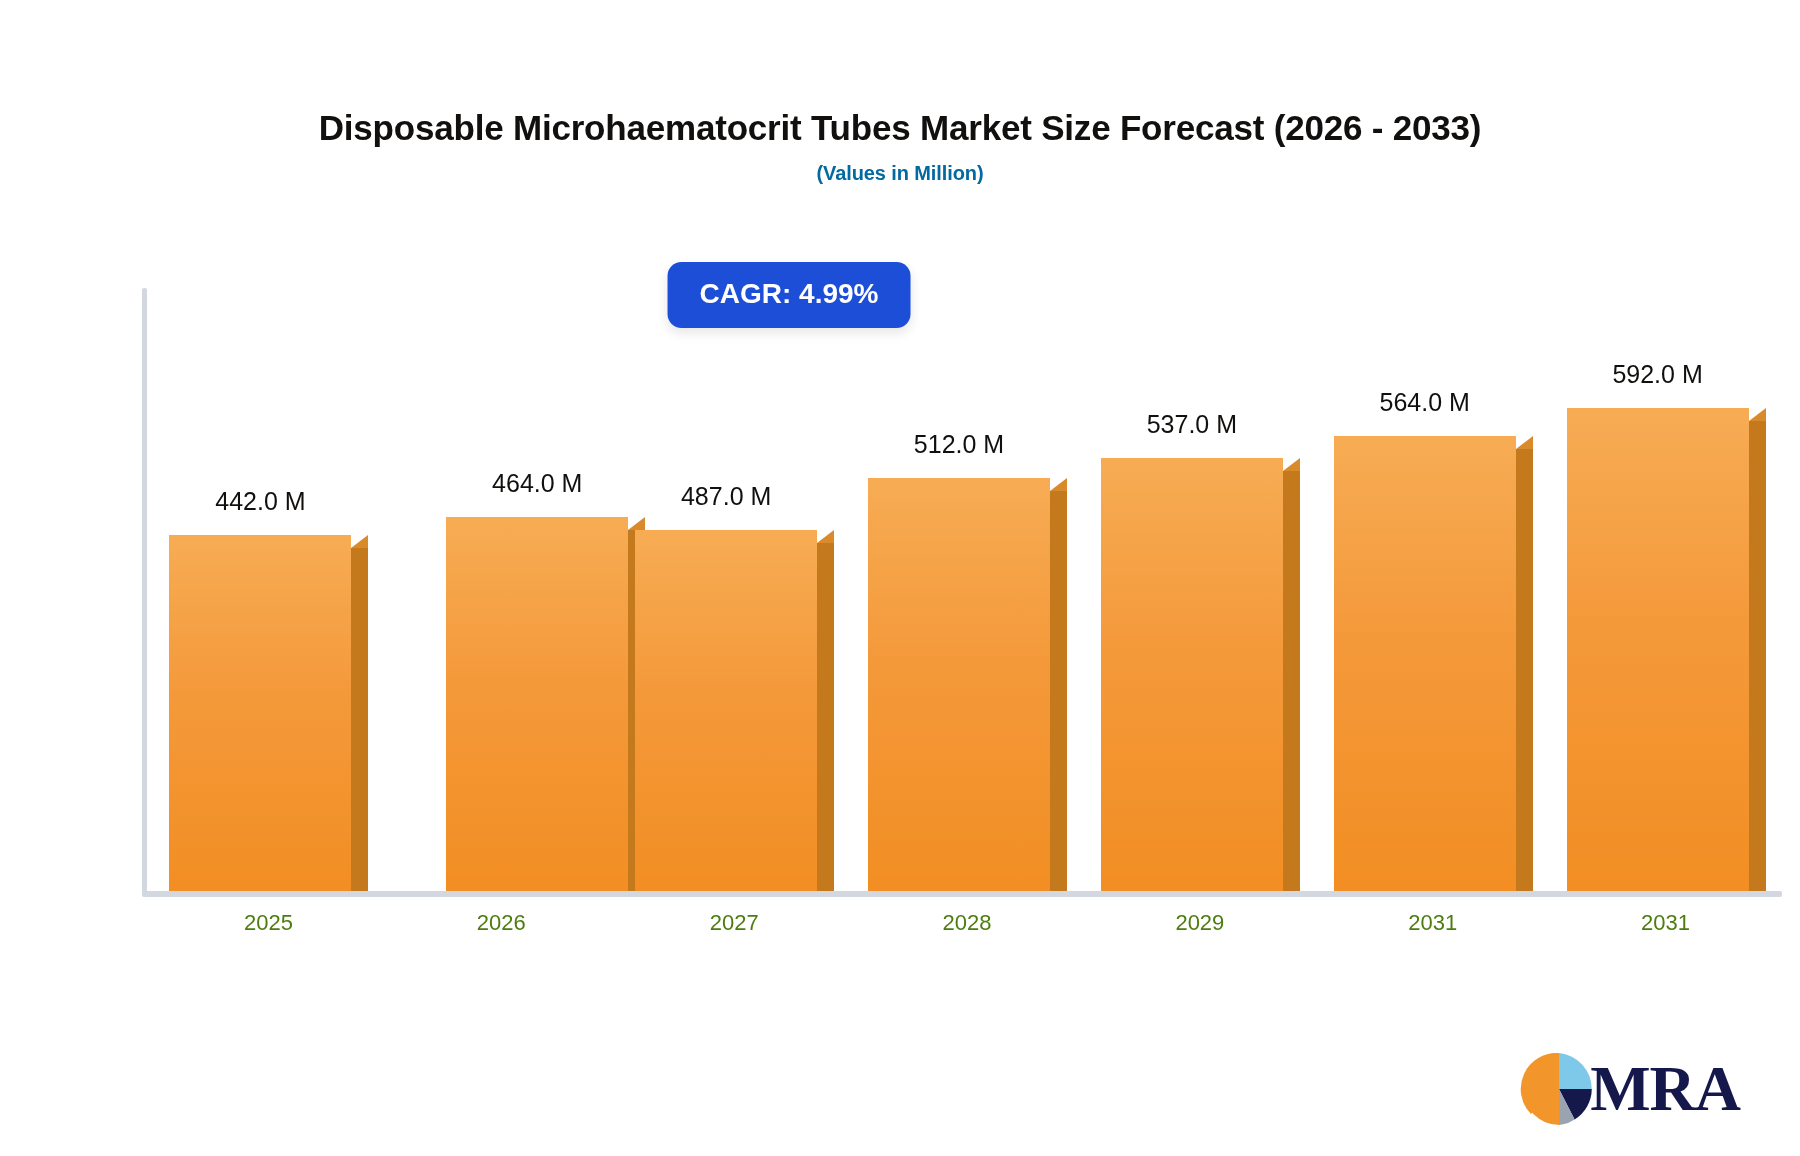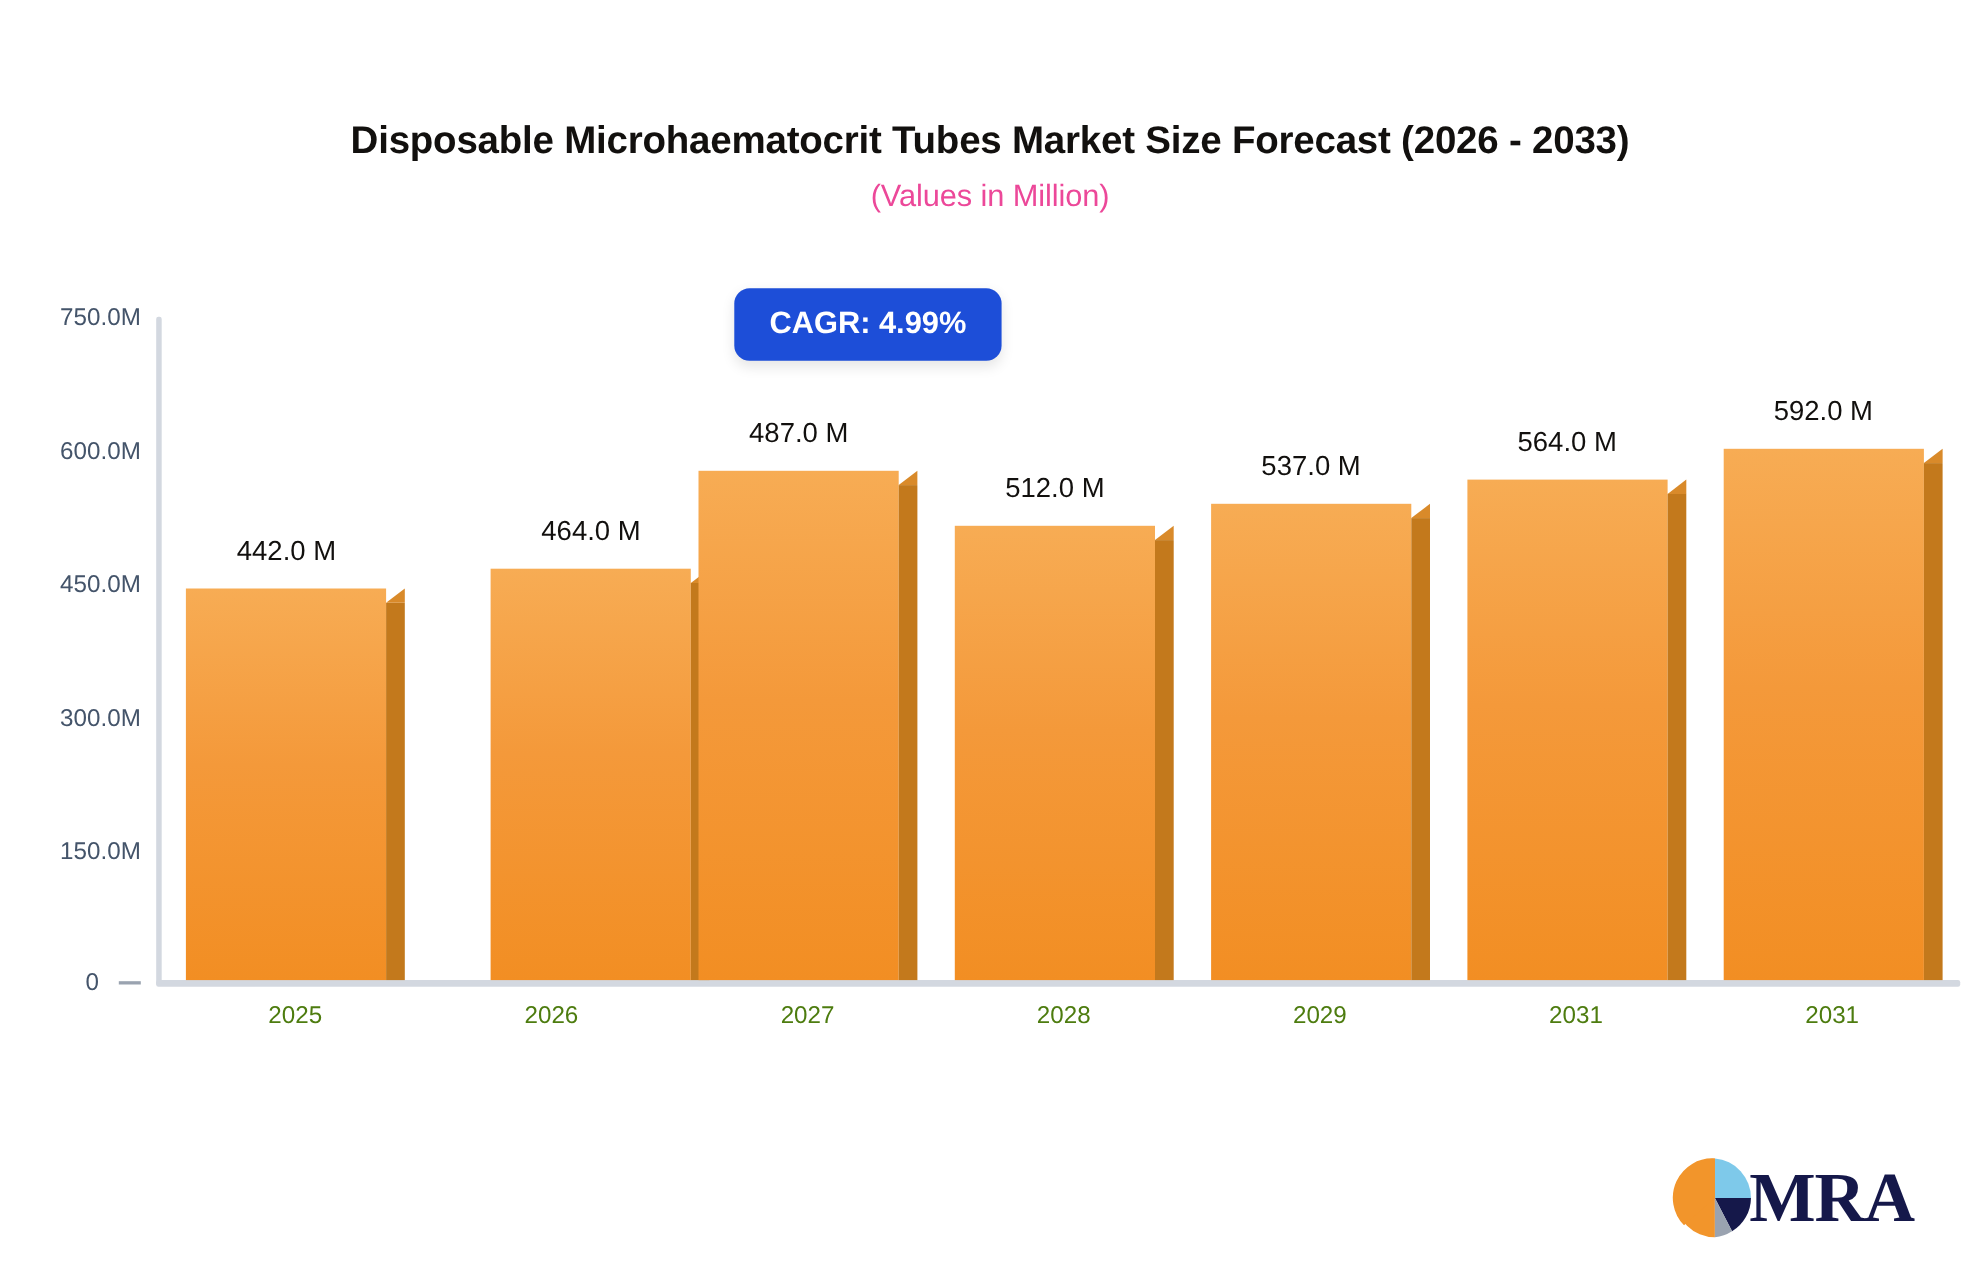--- a/index.html
+++ b/index.html
@@ -33,23 +33,23 @@
   }
   .chart-title {
     font-size: 35px;
     font-weight: bold;
     color: #12100e;
     letter-spacing: -0.2px;
     line-height: 1.15;
   }
   .chart-subtitle {
     margin-top: 14px;
-    font-size: 28px;
-    font-weight: normal;
-    color: #ec4899;
+    font-size: 20px;
+    font-weight: bold;
+    color: #0369a1;
     letter-spacing: -0.1px;
   }
 
   
   .cagr-badge {
     position: absolute;
     left: 789px;
     top: 262px;
     transform: translateX(-50%);
     background: #1d4ed8;
@@ -231,28 +231,20 @@
 
 <div id="chart-root">
 
   <div class="title-block">
     <div class="chart-title">Disposable Microhaematocrit Tubes Market Size Forecast (2026 - 2033)</div>
     <div class="chart-subtitle">(Values in Million)</div>
   </div>
 
   <div class="cagr-badge">CAGR: 4.99%</div>
 
-  <div class="y-labels">
-    <div class="y-tick" style="top:0px;">750.0M</div>
-    <div class="y-tick" style="top:121.6px;">600.0M</div>
-    <div class="y-tick" style="top:243.2px;">450.0M</div>
-    <div class="y-tick" style="top:364.8px;">300.0M</div>
-    <div class="y-tick" style="top:486.4px;">150.0M</div>
-    <div class="y-tick-zero" style="top:605px;"><span>0</span><span class="zero-dash"></span></div>
-  </div>
 
   <div class="plot">
     <div class="y-axis-line"></div>
     <div class="x-axis-line"></div>
 
     <div class="bars">
 
       <div class="bar-slot">
         <div class="bar-wrap">
           <div class="bar-3d" style="height:356.3px;">
@@ -270,21 +262,21 @@
             <div class="bar-face"></div>
             <div class="bar-side"></div>
             <div class="bar-top"></div>
             <div class="bar-label">464.0 M</div>
           </div>
         </div>
       </div>
 
       <div class="bar-slot">
         <div class="bar-wrap">
-          <div class="bar-3d" style="height:463px;">
+          <div class="bar-3d" style="height:361px;">
             <div class="bar-face"></div>
             <div class="bar-side"></div>
             <div class="bar-top"></div>
             <div class="bar-label">487.0 M</div>
           </div>
         </div>
       </div>
 
       <div class="bar-slot">
         <div class="bar-wrap">

